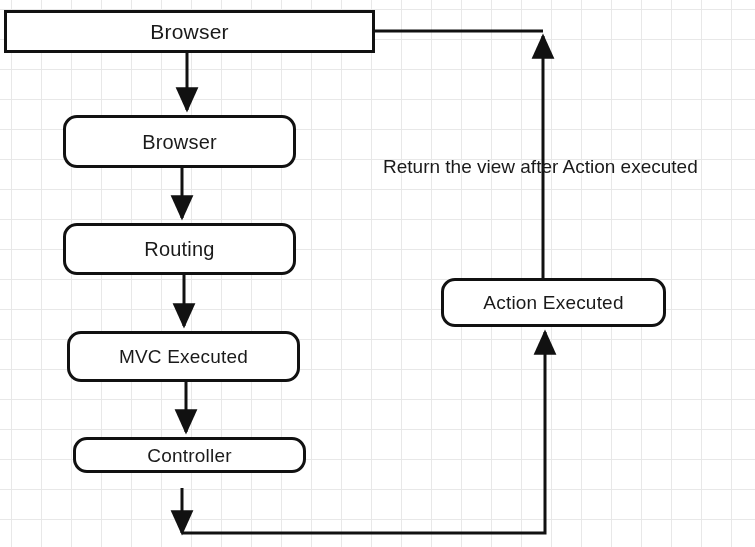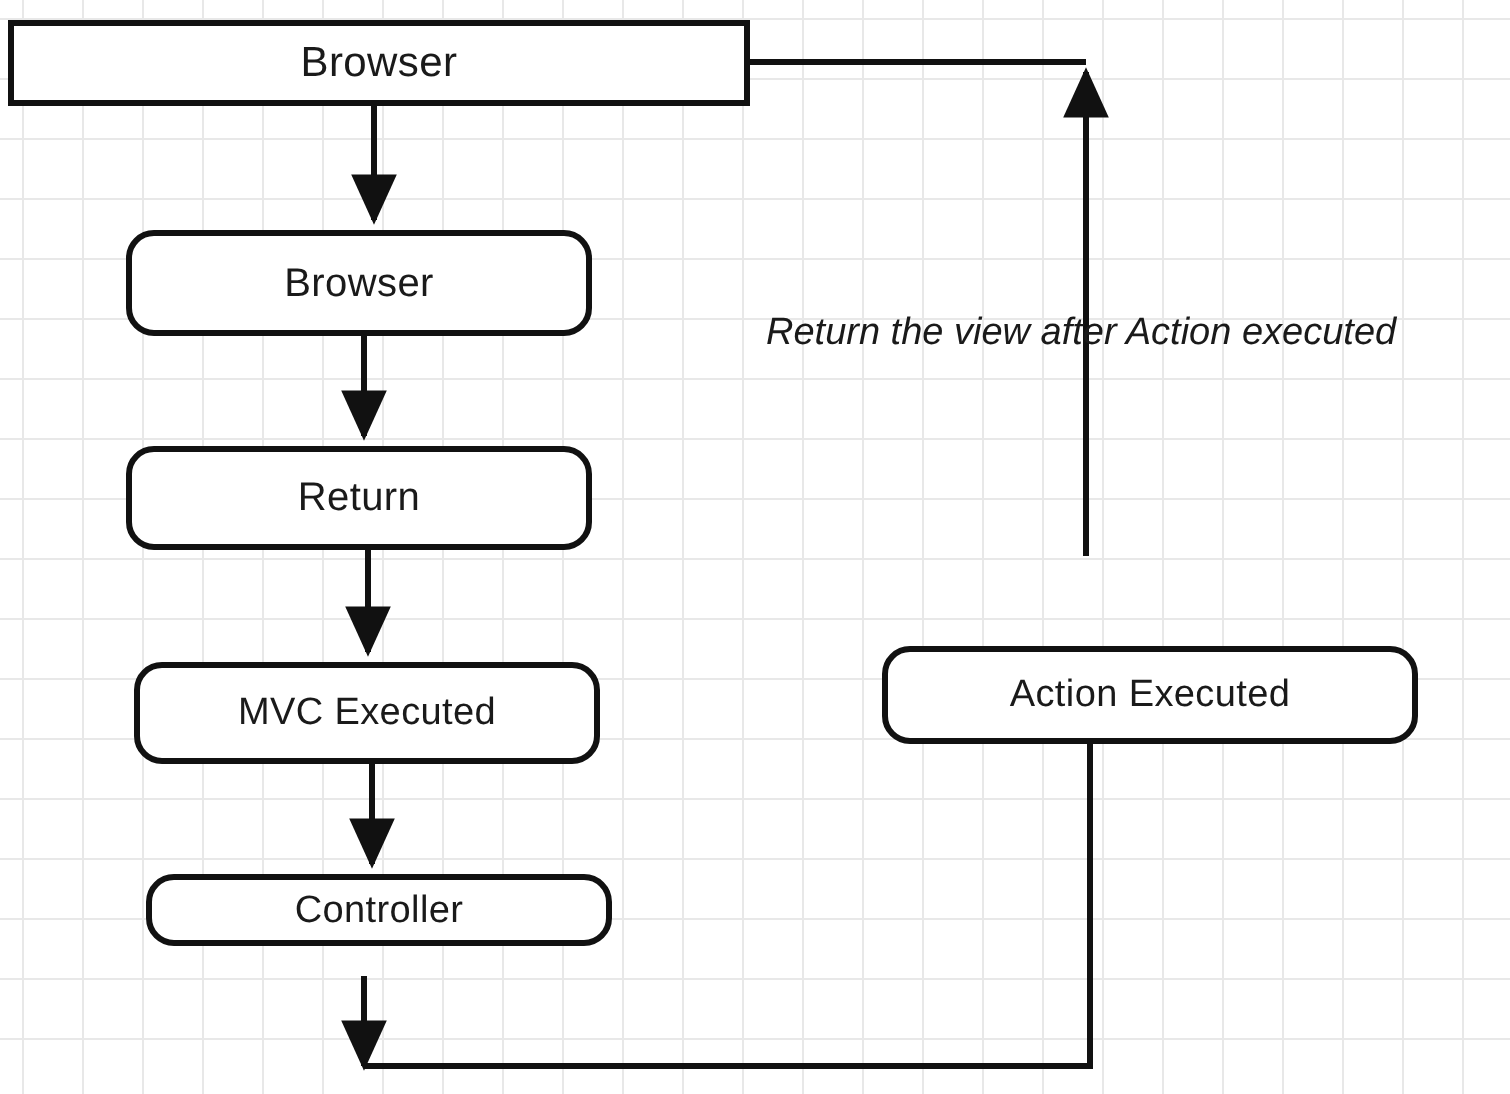--- a/index.html
+++ b/index.html
@@ -68,21 +68,20 @@
     stroke-linejoin: miter;
   }
   .edge-label {
     position: absolute;
     font-family: "Liberation Sans", sans-serif;
     font-size: 19px;
     color: #1a1a1a;
     white-space: nowrap;
     background: transparent;
     line-height: 1;
-    font-style: italic;
   }
 </style>
 </head>
 <body>
 
 <div id="canvas">
 
   <svg class="edge-svg" viewBox="0 0 755 547">
     <defs>
       <marker id="arrow-end" markerWidth="9" markerHeight="9" refX="7.6" refY="4.2" orient="auto" markerUnits="strokeWidth">
@@ -119,30 +118,30 @@
 
   <div class="node rect" id="node-browser" style="left:4px; top:10px; width:371px; height:43px;">
     <span class="node-label">Browser</span>
   </div>
 
   <div class="node rounded" id="node-request" style="left:63px; top:115px; width:233px; height:53px;">
     <span class="node-label">Browser</span>
   </div>
 
   <div class="node rounded" id="node-routing" style="left:63px; top:223px; width:233px; height:52px;">
-    <span class="node-label">Return</span>
+    <span class="node-label">Routing</span>
   </div>
 
   <div class="node rounded" id="node-mvc-handler" style="left:67px; top:331px; width:233px; height:51px;">
     <span class="node-label">MVC Executed</span>
   </div>
 
   <div class="node rounded" id="node-controller" style="left:73px; top:437px; width:233px; height:36px;">
     <span class="node-label">Controller</span>
   </div>
 
-  <div class="node rounded" id="node-action-executed" style="left:441px; top:278px; width:268px; height:49px;margin-top:45px;">
+  <div class="node rounded" id="node-action-executed" style="left:441px; top:278px; width:225px; height:49px;">
     <span class="node-label">Action Executed</span>
   </div>
 
   <div class="edge-label" id="return-view-label" style="left:383px; top:157px;">Return the view after Action executed</div>
 
 </div>
 
 </body></html>

